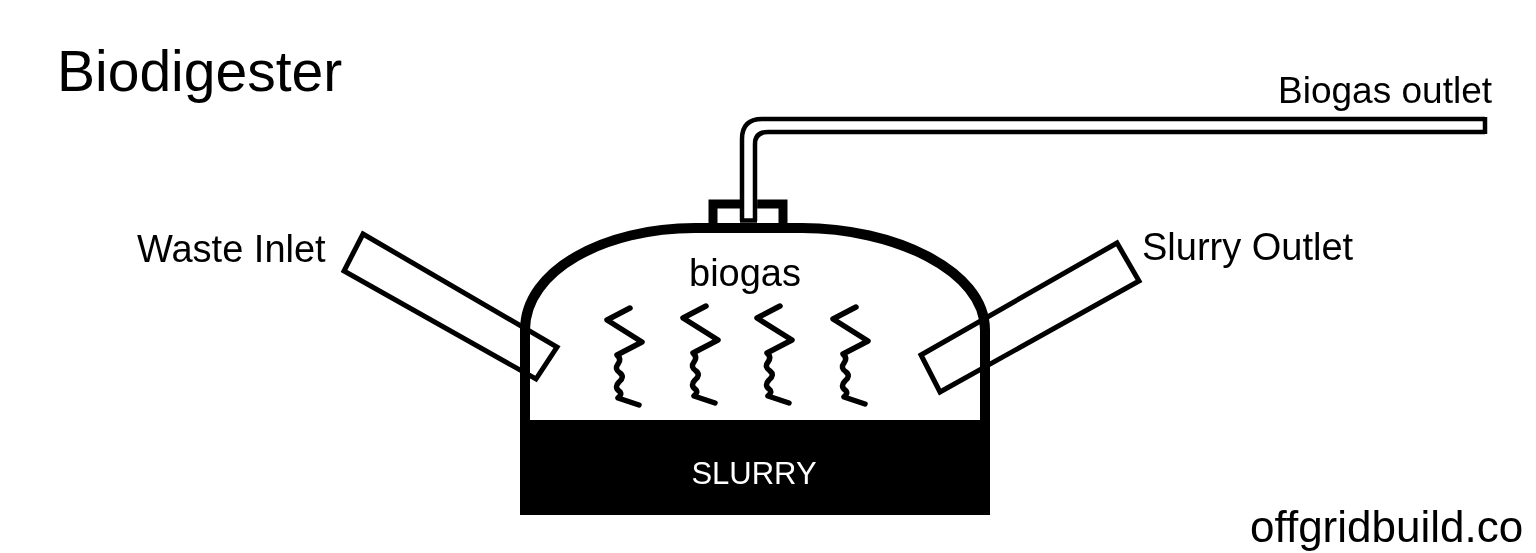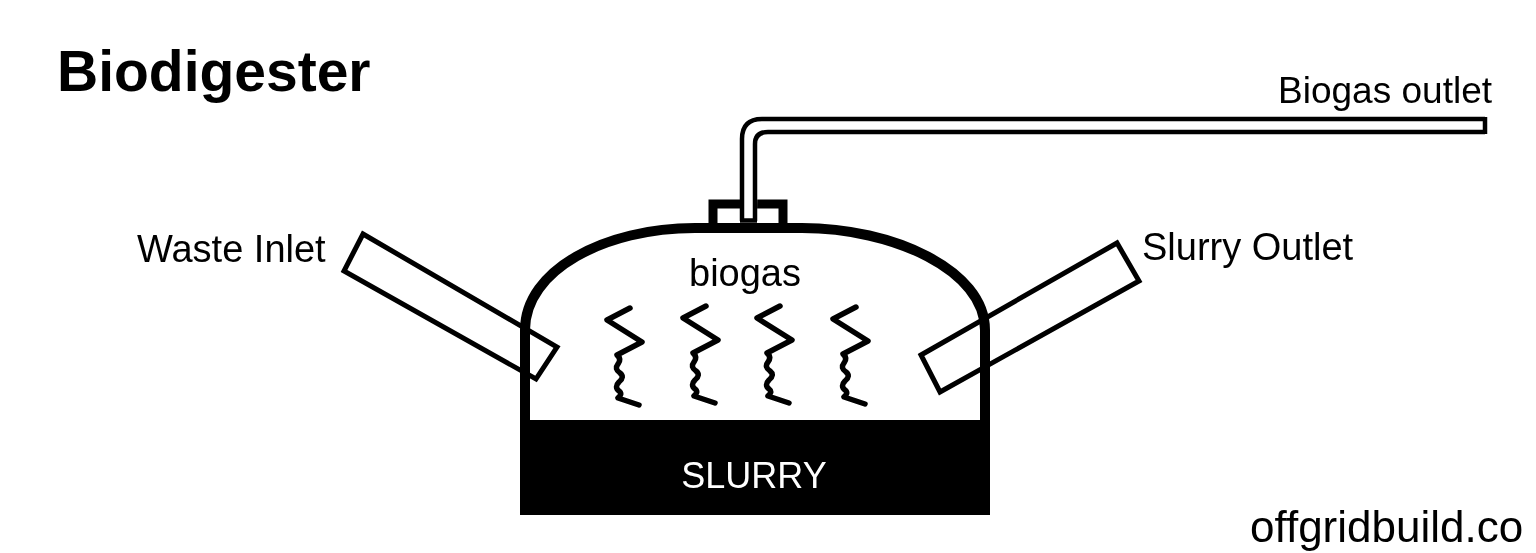--- a/index.html
+++ b/index.html
@@ -17,26 +17,26 @@
   .ink-line { stroke: var(--ink, #000); fill: none; }
   .tank-shape { fill: var(--paper, #fff); stroke: var(--ink, #000); stroke-width: 10; }
   .slurry-shape { fill: var(--slurry-fill, #000); stroke: none; }
   .collar-shape { stroke-width: 9; }
   .tube-gap { fill: var(--paper, #fff); stroke: none; }
   .tube-line { stroke-width: 4.5; }
   .pipe-shape { stroke-width: 5; }
   .squiggle { stroke: var(--ink, #000); fill: none; stroke-width: 5.5; stroke-linecap: round; stroke-linejoin: round; }
 
   .label { position: absolute; line-height: 1; white-space: nowrap; }
-  .title-label    { left: 57px;  top: 43px;  font-size: 57px; font-weight: bold; }
+  .title-label    { left: 57px;  top: 43px;  font-size: 57px; }
   .biogas-outlet-label { right: 44px; top: 72px;  font-size: 37px; text-align: left; }
   .waste-inlet-label   { left: 137px; top: 230px; font-size: 38px; }
   .slurry-outlet-label { left: 1142px; top: 228px; font-size: 38px; }
   .biogas-label   { left: 745px; top: 254px; font-size: 38px; transform: translateX(-50%); }
-  .slurry-label   { left: 754px; top: 458px; font-size: 36px; transform: translateX(-50%);
+  .slurry-label   { left: 754px; top: 458px; font-size: 31px; transform: translateX(-50%);
                     color: var(--slurry-text, #ffffff); }
   .watermark-label { left: 1250px; top: 474px; font-size: 44px; margin-top: 31px; }
 </style>
 </head>
 <body>
 
 <div class="stage">
 
   <svg class="draw" viewBox="0 0 1536 553" aria-hidden="true">
     <defs>

